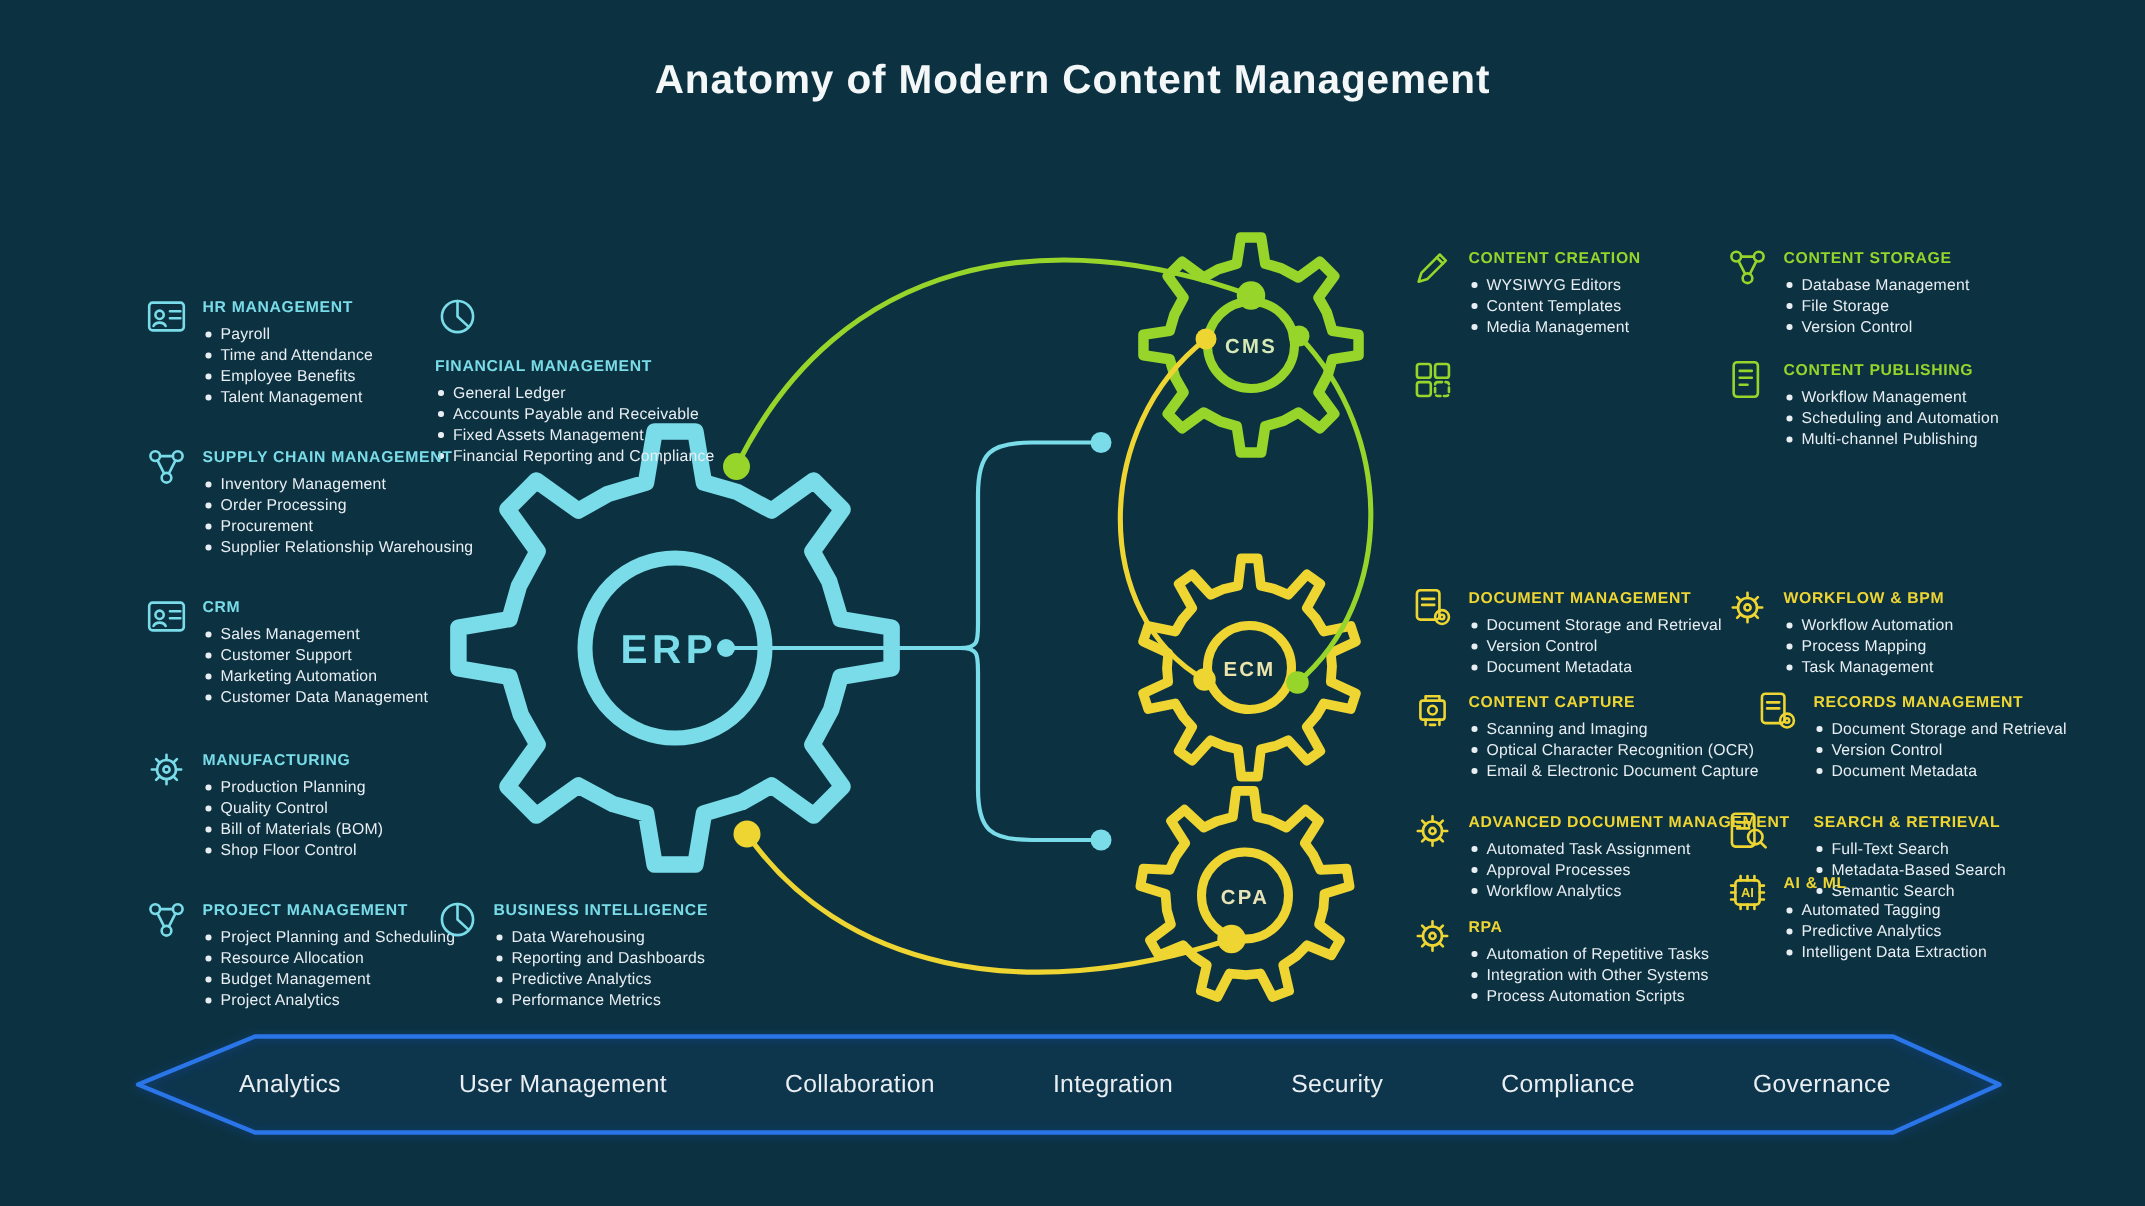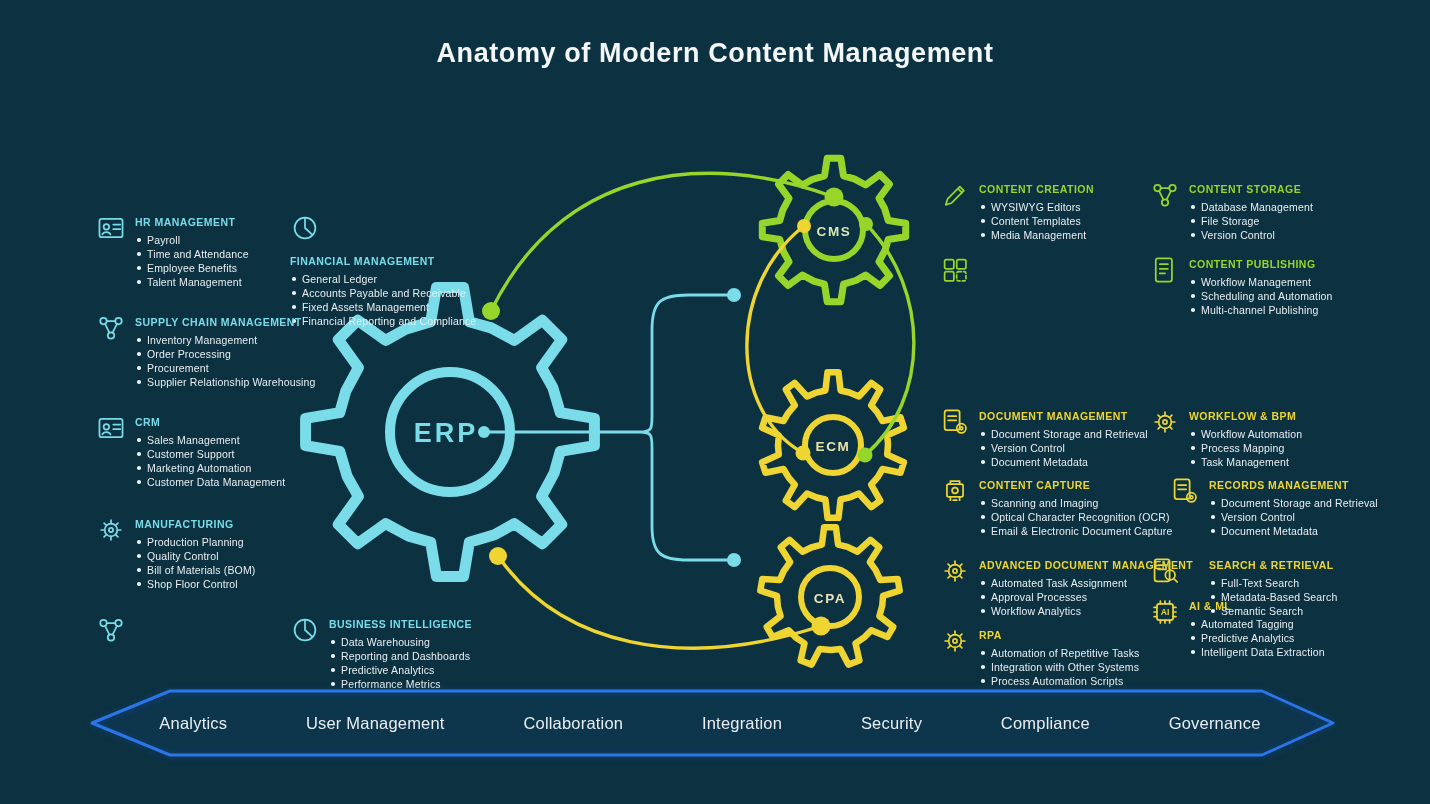--- a/index.html
+++ b/index.html
@@ -6,21 +6,21 @@
   .stage{
     position:relative;width:1430px;height:804px;overflow:hidden;
     background:var(--background);
     font-family:"Liberation Sans", sans-serif;
   }
   .title{
     position:absolute;top:38px;left:0;width:100%;text-align:center;
     font-size:27px;font-weight:700;color:var(--titletext);letter-spacing:.6px;
   }
   
-  .section{position:absolute;display:flex;gap:9px;align-items:flex-start;margin-top:17px;}
+  .section{position:absolute;display:flex;gap:9px;align-items:flex-start;}
   .sec-icon{width:30px;height:30px;flex:0 0 30px;display:block;}
   .sec-icon svg{width:30px;height:30px;display:block;}
   .sec-text h3{margin:3px 0 0;font-size:10.5px;font-weight:700;letter-spacing:.45px;}
   .sec-text ul{margin:7px 0 0;padding:0;list-style:none;}
   .sec-text li{
     position:relative;font-size:10.5px;line-height:1.0;margin-bottom:3.6px;
     padding-left:12px;color:var(--item);letter-spacing:.15px;
   }
   .sec-text li::before{
     content:"";position:absolute;left:2px;top:3px;width:3.6px;height:3.6px;
@@ -198,20 +198,29 @@
       </div>
       <div class="section cyan" style="left: 96px; top: 598px;">
         <span class="sec-icon">
           <svg viewBox="0 0 26 26" fill="none" stroke="currentColor" stroke-width="1.5" stroke-linecap="round" stroke-linejoin="round">
             <circle cx="6.5" cy="7" r="2.8"></circle>
             <circle cx="19.5" cy="7" r="2.8"></circle>
             <circle cx="13" cy="19.5" r="2.8"></circle>
             <path d="M9.3 7h7.4M7.8 9.5l3.8 7.5M18.2 9.5l-3.8 7.5"></path>
           </svg>
         </span>
+        <div class="sec-text">
+          <h3>PROJECT MANAGEMENT</h3>
+          <ul>
+            <li>Project Planning and Scheduling</li>
+            <li>Resource Allocation</li>
+            <li>Budget Management</li>
+            <li>Project Analytics</li>
+          </ul>
+        </div>
       </div>
       <div class="section cyan" style="left: 290px; top: 598px;">
         <span class="sec-icon">
           <svg viewBox="0 0 26 26" fill="none" stroke="currentColor" stroke-width="1.5" stroke-linecap="round" stroke-linejoin="round">
             <circle cx="13" cy="13" r="9"></circle>
             <path d="M13 4v9l6.5 6"></path>
           </svg>
         </span>
         <div class="sec-text">
           <h3>BUSINESS INTELLIGENCE</h3>

